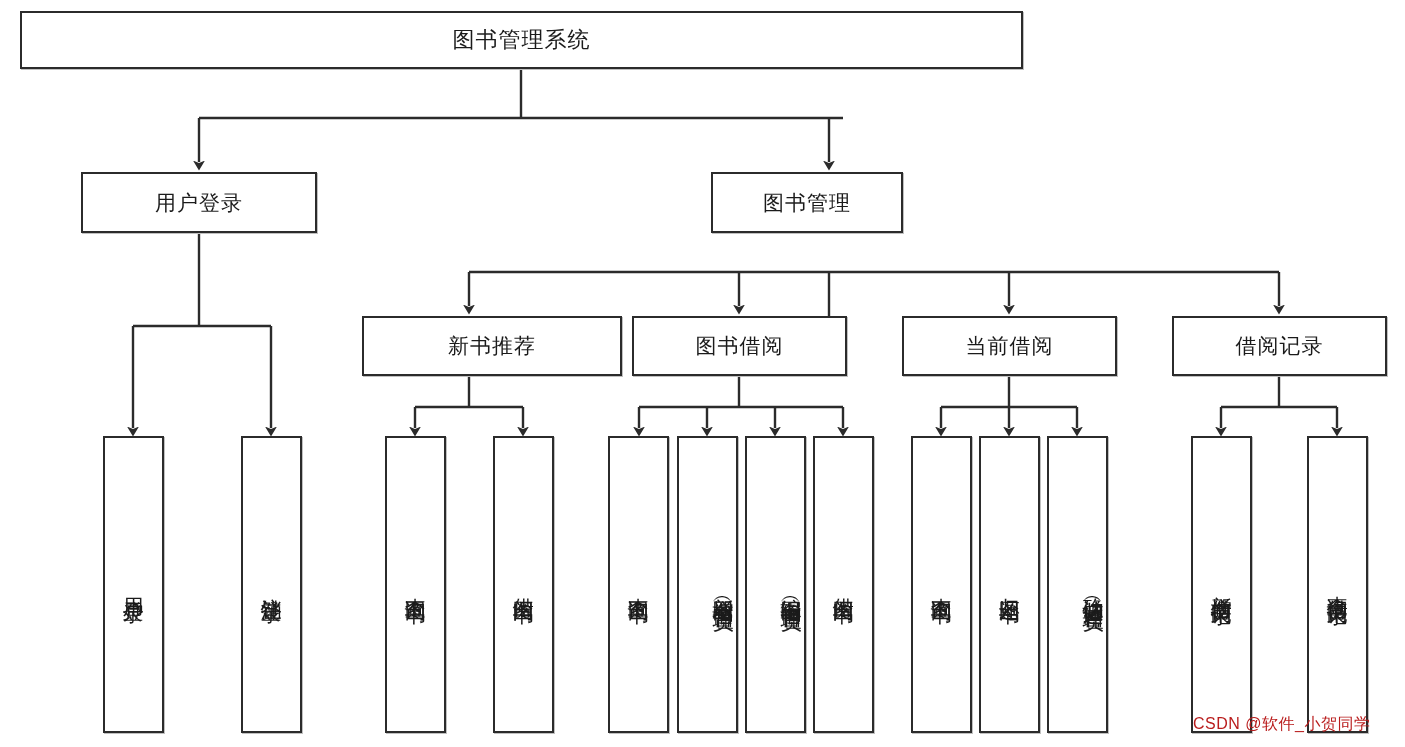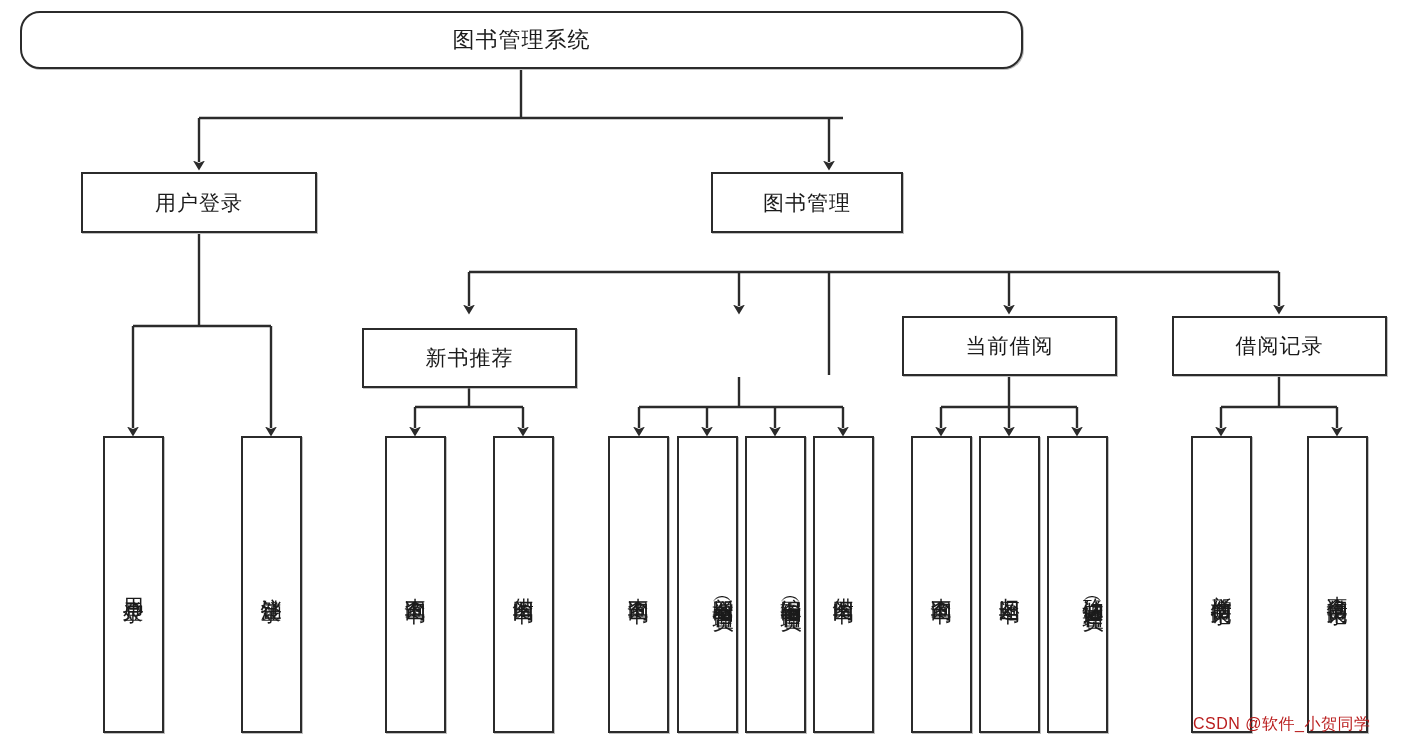--- a/index.html
+++ b/index.html
@@ -121,28 +121,29 @@
       <path d="M1009,407 L1009,428" marker-end="url(#arrow)"></path>
       <path d="M1077,407 L1077,428" marker-end="url(#arrow)"></path>
 
       <path d="M1279,377 L1279,407"></path>
       <path d="M1221,407 L1337,407"></path>
       <path d="M1221,407 L1221,428" marker-end="url(#arrow)"></path>
       <path d="M1337,407 L1337,428" marker-end="url(#arrow)"></path>
     </g>
   </svg>
 
-  <div class="node node-h node-root" style="left:20px; top:11px; width:1003px; height:58px;border-radius:20px;">图书管理系统</div>
+  <div class="node node-h node-root" style="left:20px; top:11px; width:1003px; height:58px;">图书管理系统</div>
 
   <div class="node node-h" style="left:81px; top:172px; width:236px; height:61px;">用户登录</div>
 
   <div class="node node-h" style="left:711px; top:172px; width:192px; height:61px;">图书管理</div>
 
-  <div class="node node-h" style="left:362px; top:316px; width:215px; height:60px;margin-top:12px;">新书推荐</div>
+  <div class="node node-h" style="left:362px; top:316px; width:260px; height:60px;">新书推荐</div>
 
+  <div class="node node-h" style="left:632px; top:316px; width:215px; height:60px;">图书借阅</div>
 
   <div class="node node-h" style="left:902px; top:316px; width:215px; height:60px;">当前借阅</div>
 
   <div class="node node-h" style="left:1172px; top:316px; width:215px; height:60px;">借阅记录</div>
 
   <div class="node node-v v-mid" style="left:103px; top:436px; width:61px; height:297px;">用户登录</div>
 
   <div class="node node-v v-mid" style="left:241px; top:436px; width:61px; height:297px;">注销登录</div>
 
   <div class="node node-v v-mid" style="left:385px; top:436px; width:61px; height:297px;">查询图书</div>

